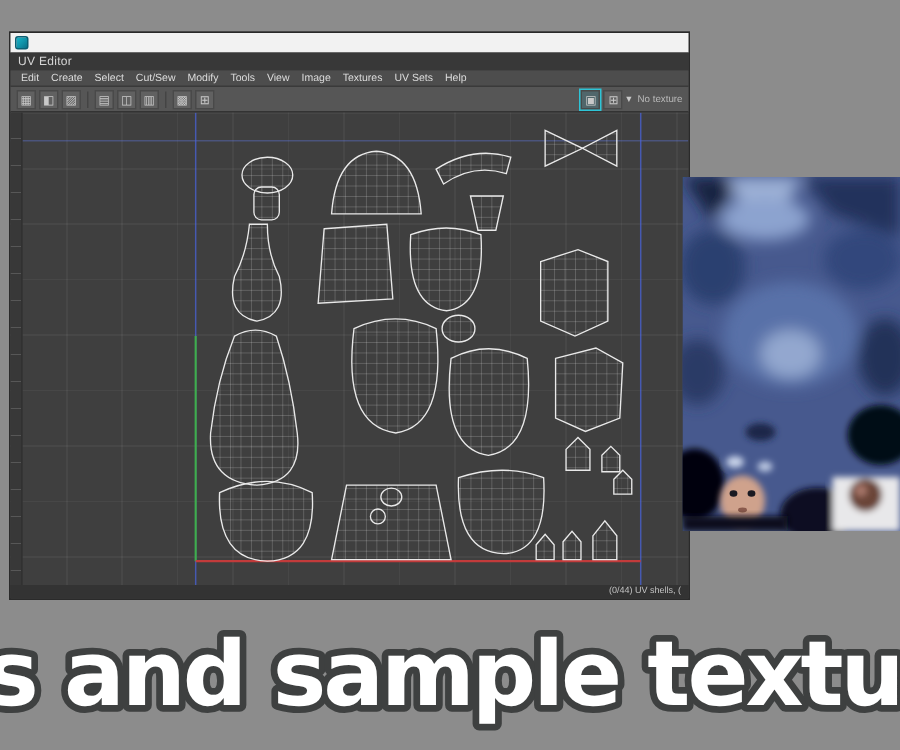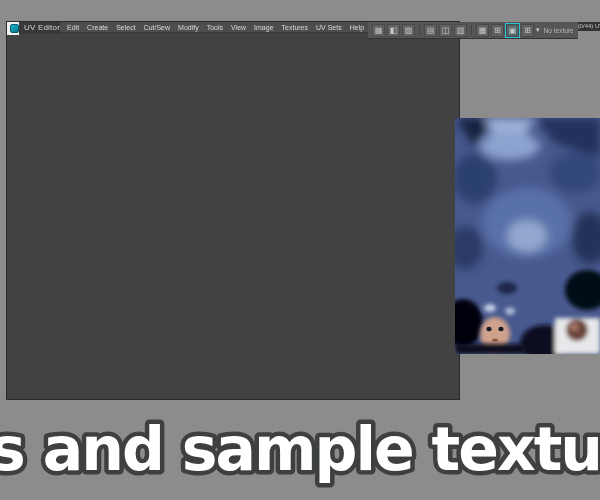--- a/index.html
+++ b/index.html
@@ -2,21 +2,21 @@
 <html><head>
 <meta charset="utf-8">
 <style>
   * { margin:0; padding:0; box-sizing:border-box; }
   html,body { width:600px; height:500px; overflow:hidden; }
   body { position:relative; background:#8c8c8c; font-family:"Liberation Sans", sans-serif; }
 
   
   .window {
     position:absolute; left:6px; top:21px; width:454px; height:379px;
-    display:flex; flex-direction:row;
+    display:flex; flex-direction:column;
     background:#424242; border:1px solid #2a2a2a;
   }
   .win-strip { height:13px; background:#f2f2f2; display:flex; align-items:center; padding-left:3px; flex:0 0 auto; }
   .maya-icon { width:9px; height:9px; border-radius:2px;
     background:linear-gradient(135deg,#19b5c9 0%, #0e8fa5 60%, #0b6f87 100%);
     border:1px solid #0a5f73; }
   .win-title { height:12px; background:#383838; color:#d6d6d6; font-size:8px; line-height:12px;
     padding-left:5px; flex:0 0 auto; letter-spacing:.2px; }
   .win-menu { height:11px; background:#4d4d4d; display:flex; align-items:center; padding-left:3px;
     border-bottom:1px solid #3a3a3a; flex:0 0 auto; }

